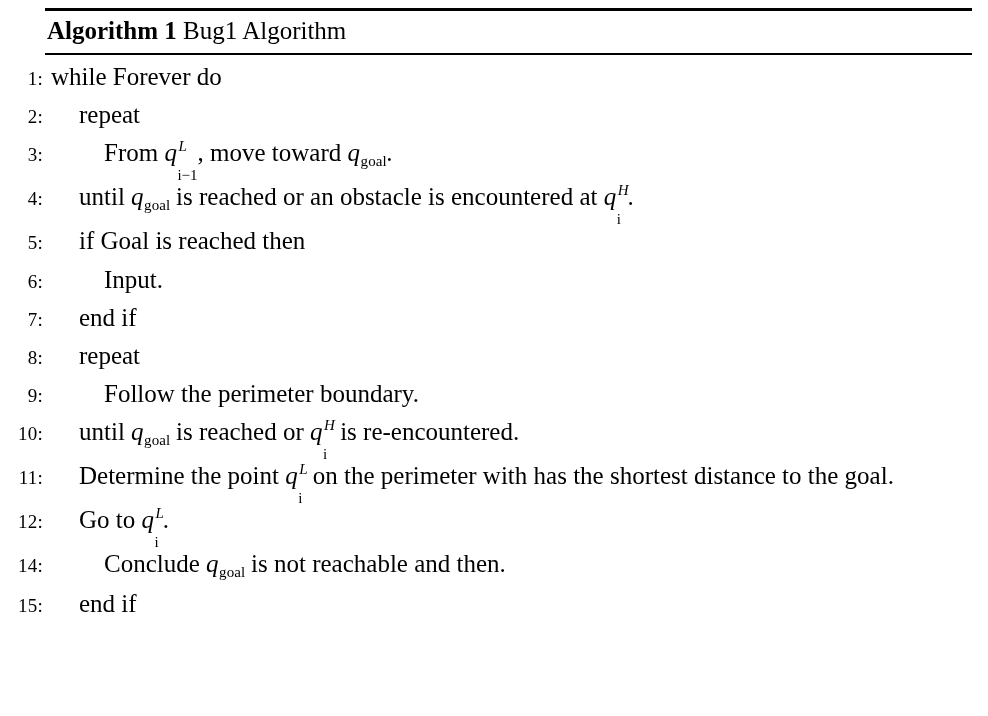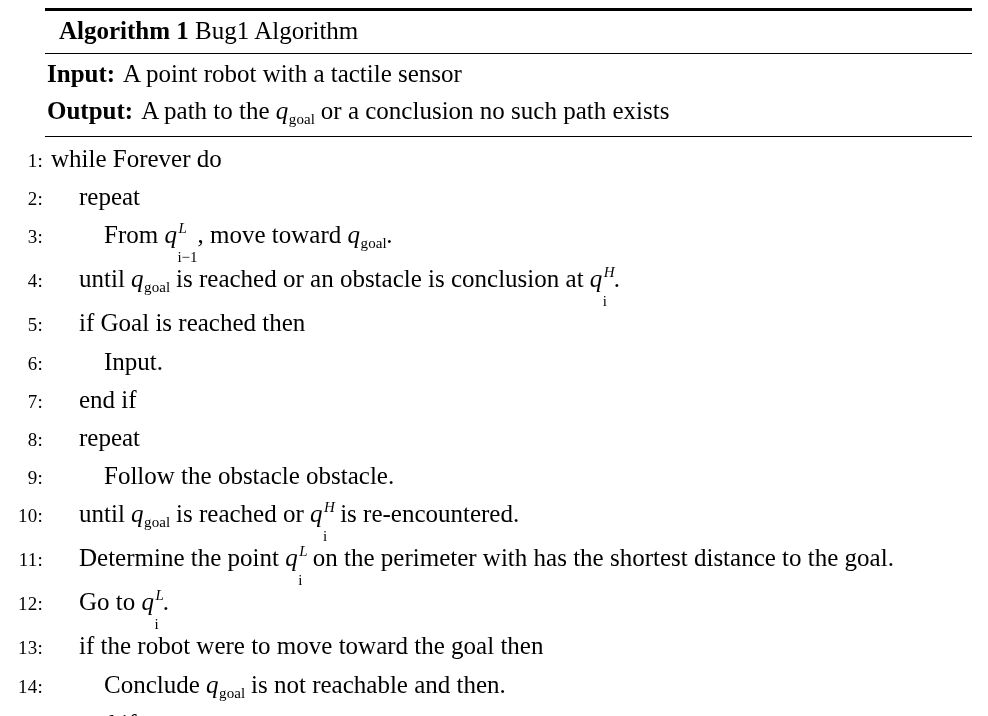--- a/index.html
+++ b/index.html
@@ -49,21 +49,21 @@
     font-size: 25px;
     line-height: 37px;
     padding-left: 2px;
     white-space: nowrap;
   }
   .alg-io .lbl {
     font-weight: bold;
     margin-right: 8px;
   }
 
-  .header-block { padding-bottom: 2px; margin-left: 12px; }
+  .header-block { padding-bottom: 2px; }
   .io-block { padding: 1px 0 3px 0; }
 
   
   .body-block {
     padding-top: 4px;
     padding-bottom: 5px;
   }
   .line {
     display: flex;
     align-items: baseline;
@@ -138,24 +138,20 @@
 
   <div class="header-block">
     <div class="alg-title">
       <span class="kw">Algorithm 1</span>
       <span>Bug1 Algorithm</span>
     </div>
   </div>
 
   <div class="rule-mid"></div>
 
-  <div class="io-block">
-      <div class="alg-io"><span class="lbl">Input:</span><span>A point robot with a tactile sensor</span></div>
-      <div class="alg-io"><span class="lbl">Output:</span><span>A path to the </span><span class="math"><span>q</span><span class="sub-only">goal</span></span><span> or a conclusion no such path exists</span></div>
-    </div>
 
   <div class="rule-mid"></div>
 
   <div class="body-block">
       <div class="line">
         <span class="lineno">1:</span>
         <span class="linetxt d0"><span class="kw">while</span><span> Forever </span><span class="kw">do</span></span>
       </div>
       <div class="line">
         <span class="lineno">2:</span>
@@ -163,21 +159,21 @@
       </div>
       <div class="line">
         <span class="lineno">3:</span>
         <span class="linetxt d2"><span>From </span><span class="math"><span>q</span><span class="scripts">
               <span class="sup">L</span>
               <span class="sub">i−1</span>
             </span></span><span>, move toward </span><span class="math"><span>q</span><span class="sub-only">goal</span></span><span>.</span></span>
       </div>
       <div class="line">
         <span class="lineno">4:</span>
-        <span class="linetxt d1"><span class="kw">until</span><span> </span><span class="math"><span>q</span><span class="sub-only">goal</span></span><span> is reached </span><span class="kw">or</span><span> an obstacle is conclusion at </span><span class="math"><span>q</span><span class="scripts">
+        <span class="linetxt d1"><span class="kw">until</span><span> </span><span class="math"><span>q</span><span class="sub-only">goal</span></span><span> is reached </span><span class="kw">or</span><span> an obstacle is encountered at </span><span class="math"><span>q</span><span class="scripts">
               <span class="sup">H</span>
               <span class="sub">i</span>
             </span></span><span>.</span></span>
       </div>
       <div class="line">
         <span class="lineno">5:</span>
         <span class="linetxt d1"><span class="kw">if</span><span> Goal is reached </span><span class="kw">then</span></span>
       </div>
       <div class="line">
         <span class="lineno">6:</span>
@@ -186,21 +182,21 @@
       <div class="line">
         <span class="lineno">7:</span>
         <span class="linetxt d1"><span class="kw">end if</span></span>
       </div>
       <div class="line">
         <span class="lineno">8:</span>
         <span class="linetxt d1"><span class="kw">repeat</span></span>
       </div>
       <div class="line">
         <span class="lineno">9:</span>
-        <span class="linetxt d2"><span>Follow the obstacle obstacle.</span></span>
+        <span class="linetxt d2"><span>Follow the perimeter boundary.</span></span>
       </div>
       <div class="line">
         <span class="lineno">10:</span>
         <span class="linetxt d1"><span class="kw">until</span><span> </span><span class="math"><span>q</span><span class="sub-only">goal</span></span><span> is reached </span><span class="kw">or</span><span> </span><span class="math"><span>q</span><span class="scripts">
               <span class="sup">H</span>
               <span class="sub">i</span>
             </span></span><span> is re-encountered.</span></span>
       </div>
       <div class="line">
         <span class="lineno">11:</span>
@@ -210,24 +206,20 @@
             </span></span><span> on the perimeter with has the shortest distance to the goal.</span></span>
       </div>
       <div class="line">
         <span class="lineno">12:</span>
         <span class="linetxt d1"><span>Go to </span><span class="math"><span>q</span><span class="scripts">
               <span class="sup">L</span>
               <span class="sub">i</span>
             </span></span><span>.</span></span>
       </div>
       <div class="line">
-        <span class="lineno">13:</span>
-        <span class="linetxt d1"><span class="kw">if</span><span> the robot were to move toward the goal </span><span class="kw">then</span></span>
-      </div>
-      <div class="line">
         <span class="lineno">14:</span>
         <span class="linetxt d2"><span>Conclude </span><span class="math"><span>q</span><span class="sub-only">goal</span></span><span> is not reachable and then.</span></span>
       </div>
       <div class="line">
         <span class="lineno">15:</span>
         <span class="linetxt d1"><span class="kw">end if</span></span>
       </div>
     </div>
 
 </div>

